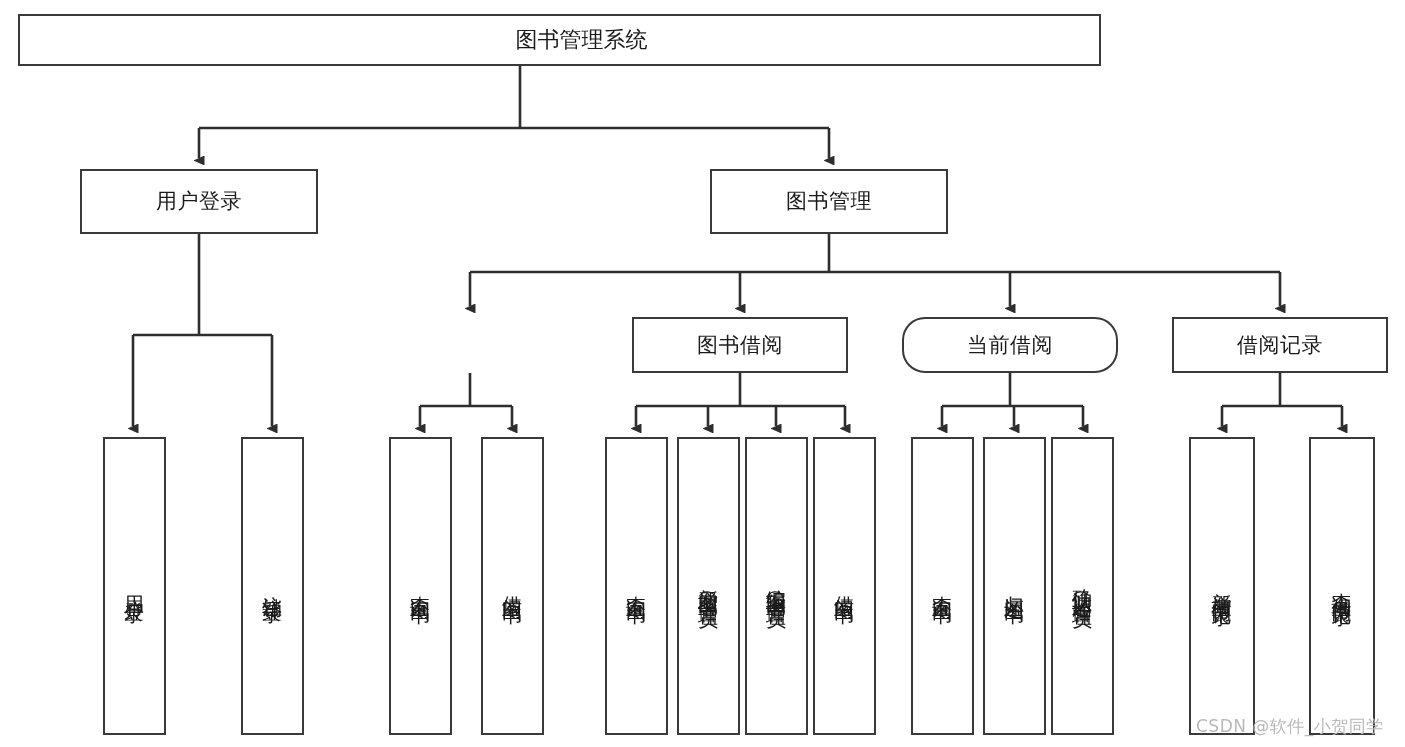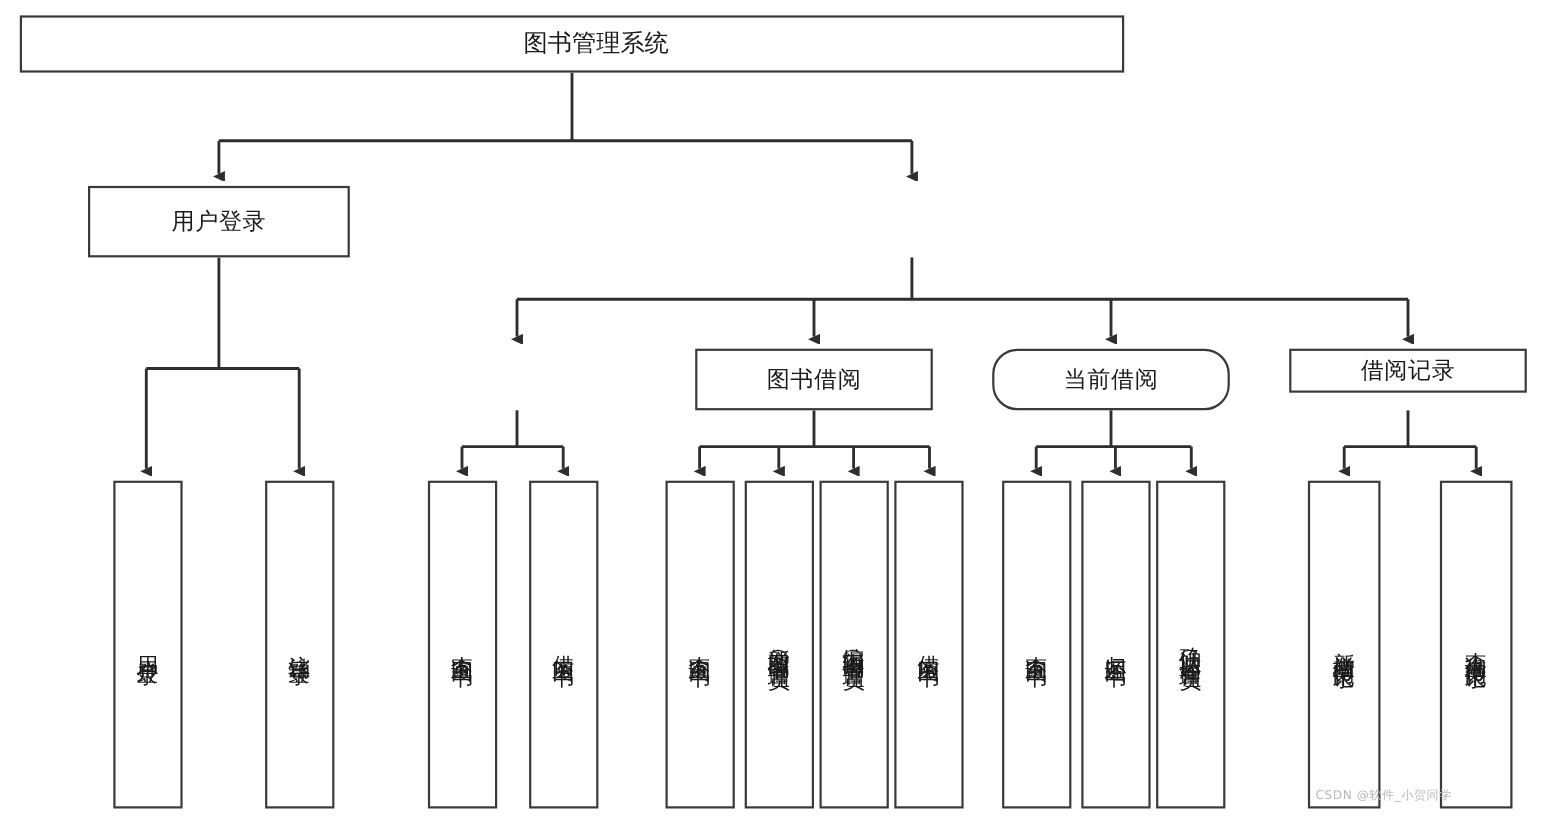--- a/index.html
+++ b/index.html
@@ -52,21 +52,21 @@
   }
   .vtext {
     writing-mode: vertical-rl;
     text-orientation: upright;
     letter-spacing: 3px;
     white-space: nowrap;
     line-height: 1;
   }
   .watermark {
     position: absolute;
-    font-size: 11px;
+    font-size: 17px;
     color: #b9b9b9;
     white-space: nowrap;
     letter-spacing: 0.5px;
   }
 </style>
 </head>
 <body>
 
 <div id="canvas">
 
@@ -113,35 +113,38 @@
       <path d="M1014,406 L1014,426" marker-end="url(#arrow)"></path>
       <path d="M1083,406 L1083,426" marker-end="url(#arrow)"></path>
 
       <path d="M1280,373 L1280,406"></path>
       <path d="M1222,406 L1342,406"></path>
       <path d="M1222,406 L1222,426" marker-end="url(#arrow)"></path>
       <path d="M1342,406 L1342,426" marker-end="url(#arrow)"></path>
     </g>
   </svg>
 
-  <div class="node node-root" id="root-node" style="left: 18px; top: 14px; width: 1004px; height: 52px; padding-left: 44px;">
+  <div class="node node-root" id="root-node" style="left: 18px; top: 14px; width: 1083px; height: 52px; padding-left: 44px;">
     <span>图书管理系统</span>
   </div>
 
   <div class="node node-h" id="l2-0" style="left: 80px; top: 169px; width: 238px; height: 65px;">
     <span>用户登录</span>
+  </div>
+  <div class="node node-h" id="l2-1" style="left: 710px; top: 169px; width: 238px; height: 65px;">
+    <span>图书管理</span>
   </div>
 
   <div class="node node-h" id="l3-1" style="left: 632px; top: 317px; width: 216px; height: 56px; text-align: right;">
     <span>图书借阅</span>
   </div>
   <div class="node node-h" id="l3-2" style="left: 902px; top: 317px; width: 216px; height: 56px; border-radius: 23px;">
     <span>当前借阅</span>
   </div>
-  <div class="node node-h" id="l3-3" style="left: 1172px; top: 317px; width: 216px; height: 40px;">
+  <div class="node node-h" id="l3-3" style="left: 1172px; top: 317px; width: 216px; height: 56px;">
     <span>借阅记录</span>
   </div>
 
   <div class="node node-leaf" id="leaf-0" style="left: 103px; top: 437px; width: 63px; height: 298px;">
     <span class="vtext">用户登录</span>
   </div>
   <div class="node node-leaf" id="leaf-1" style="left: 241px; top: 437px; width: 63px; height: 298px;">
     <span class="vtext">注销登录</span>
   </div>
   <div class="node node-leaf" id="leaf-2" style="left: 389px; top: 437px; width: 63px; height: 298px;">

